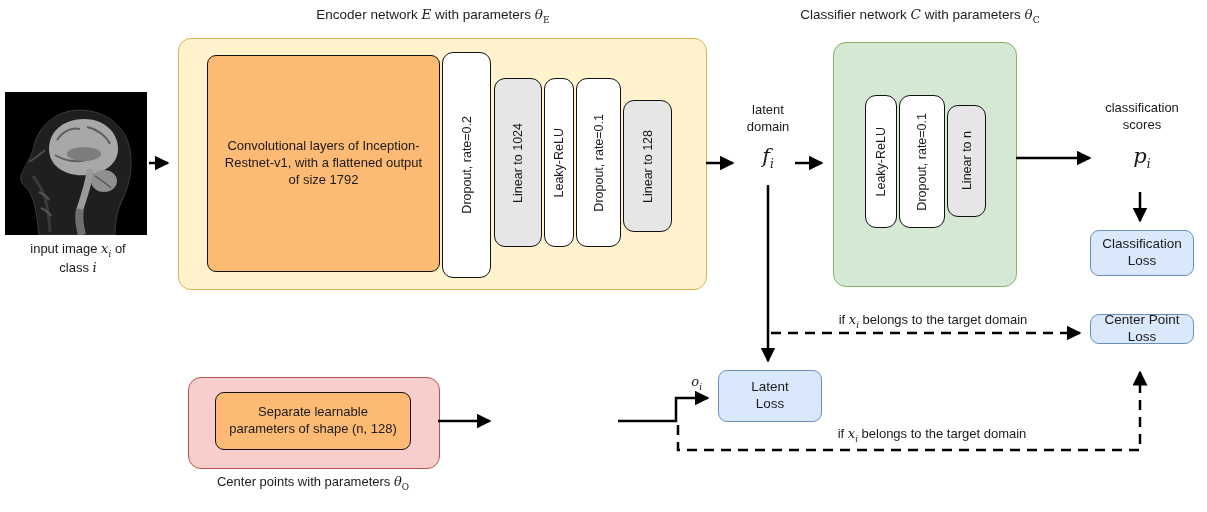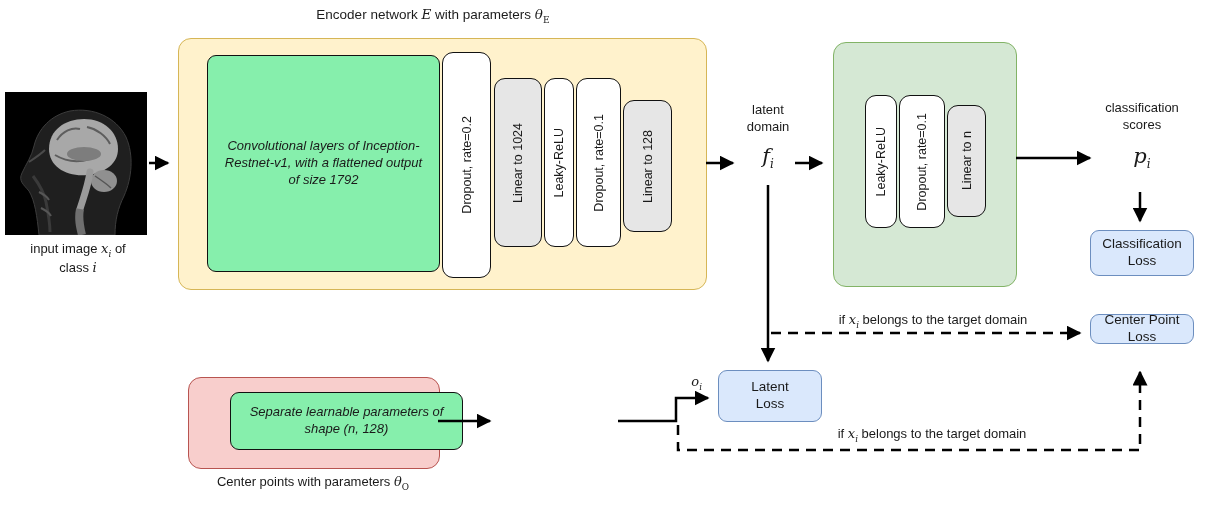--- a/index.html
+++ b/index.html
@@ -19,23 +19,23 @@
   sub{font-size:0.68em;}
   sub.isub{font-family:"DejaVu Serif",serif;font-style:italic;}
   sub.rsub{font-family:"DejaVu Serif",serif;font-style:normal;}
   .group-box{
     border:1.5px solid;border-radius:13px;
   }
   .encoder-box{background:#FFF2CC;border-color:#D6B656;}
   .classifier-box{background:#D5E8D4;border-color:#82B366;}
   .center-box{background:#F8CECC;border-color:#B85450;}
   .inner-gray{
-    background:#86efac;border:1.5px solid #111;border-radius:9px;
+    background:#fdba74;border:1.5px solid #111;border-radius:9px;
     display:flex;align-items:center;justify-content:center;
-    text-align:center;font-size:13px;line-height:1.3;padding:0 10px;box-sizing:border-box;font-style:italic;
+    text-align:center;font-size:13px;line-height:1.3;padding:0 10px;box-sizing:border-box;
   }
   .layer{
     border:1.5px solid #111;border-radius:11px;
     display:flex;align-items:center;justify-content:center;
     box-sizing:border-box;
   }
   .layer.white{background:#ffffff;}
   .layer.gray{background:#E6E6E6;}
   .vtext{
     writing-mode:vertical-rl;transform:rotate(180deg);
@@ -110,20 +110,23 @@
   </div>
 
   <div class="abs small-label" style="left:728px;top:102px;width:80px;">
     <div>latent</div>
     <div>domain</div>
   </div>
   <div class="abs math-big" style="left:738px;top:144px;width:60px;">
     <i class="m">f</i><sub class="isub">i</sub>
   </div>
 
+  <div class="abs title" style="left:720px;top:6px;width:400px;">
+    <span>Classifier network </span><i class="m">C</i><span> with parameters </span><i class="m">θ</i><sub class="rsub">C</sub>
+  </div>
 
   <div class="abs group-box classifier-box" style="left:833px;top:42px;width:182px;height:243px;"></div>
 
   <div class="abs layer white" style="left:865px;top:95px;width:32px;height:133px;">
     <span class="vtext">Leaky-ReLU</span>
   </div>
   <div class="abs layer white" style="left:899px;top:95px;width:46px;height:133px;">
     <span class="vtext">Dropout, rate=0.1</span>
   </div>
   <div class="abs layer gray" style="left:947px;top:105px;width:39px;height:112px;">
@@ -152,21 +155,21 @@
   </div>
 
   <div class="abs small-label" style="left:783px;top:312px;width:300px;">
     <span>if </span><i class="m">x</i><sub class="isub">i</sub><span> belongs to the target domain</span>
   </div>
   <div class="abs small-label" style="left:782px;top:426px;width:300px;">
     <span>if </span><i class="m">x</i><sub class="isub">i</sub><span> belongs to the target domain</span>
   </div>
 
   <div class="abs group-box center-box" style="left:188px;top:377px;width:250px;height:90px;"></div>
-  <div class="abs inner-gray" style="left:230px;top:392px;width:233px;height:58px;">
+  <div class="abs inner-gray" style="left:215px;top:392px;width:196px;height:58px;">
     <span>Separate learnable parameters of shape (n, 128)</span>
   </div>
   <div class="abs small-label" style="left:163px;top:474px;width:300px;">
     <span>Center points with parameters </span><i class="m">θ</i><sub class="rsub">O</sub>
   </div>
 
   <div class="abs oi" style="left:672px;top:374px;width:30px;font-family:'DejaVu Serif',serif;text-align:right;">
     <i class="m">o</i><sub class="isub">i</sub>
   </div>
 

